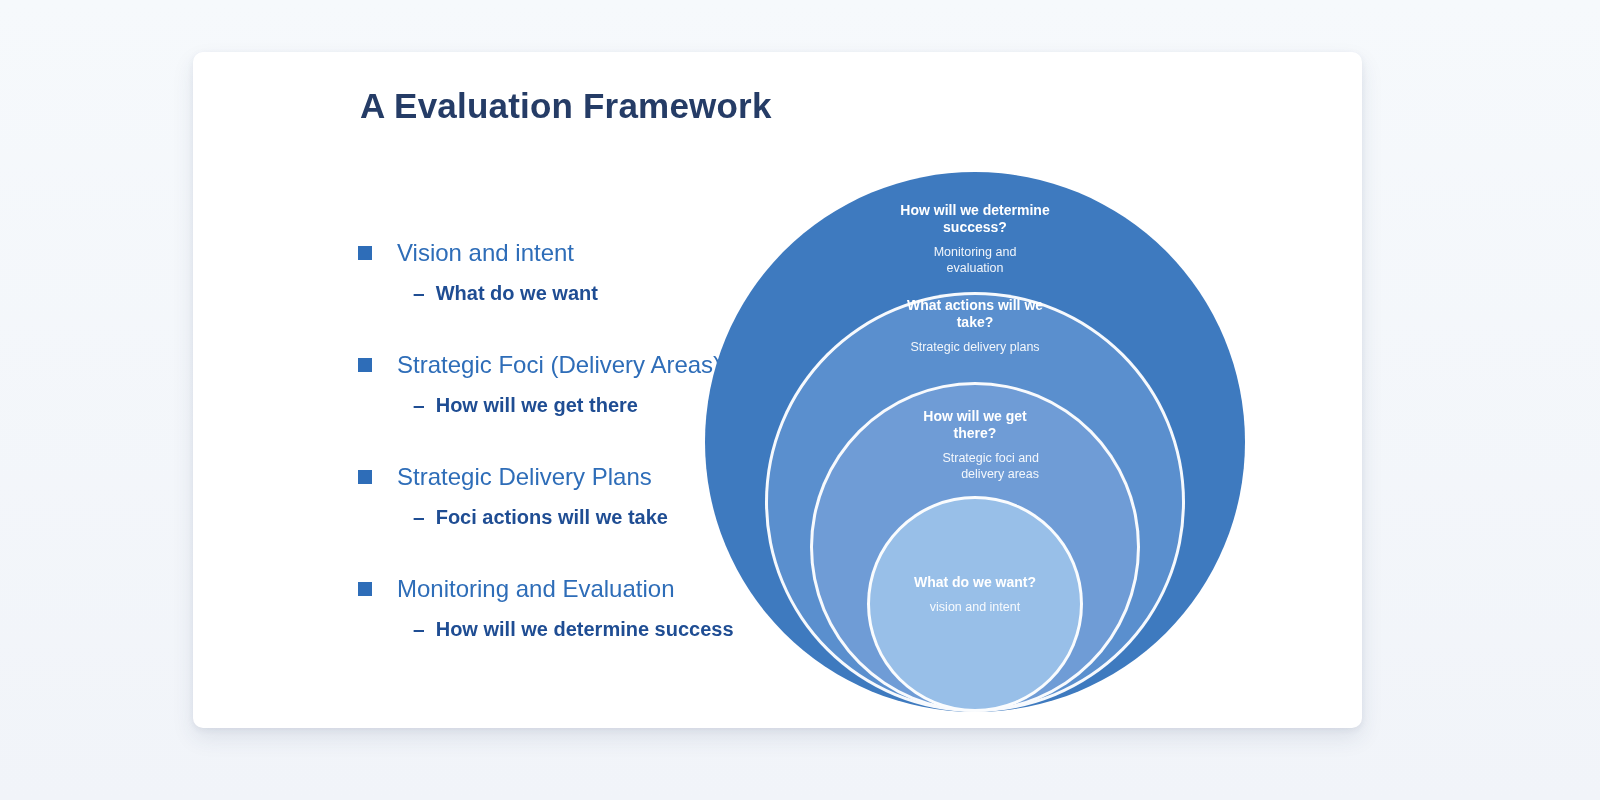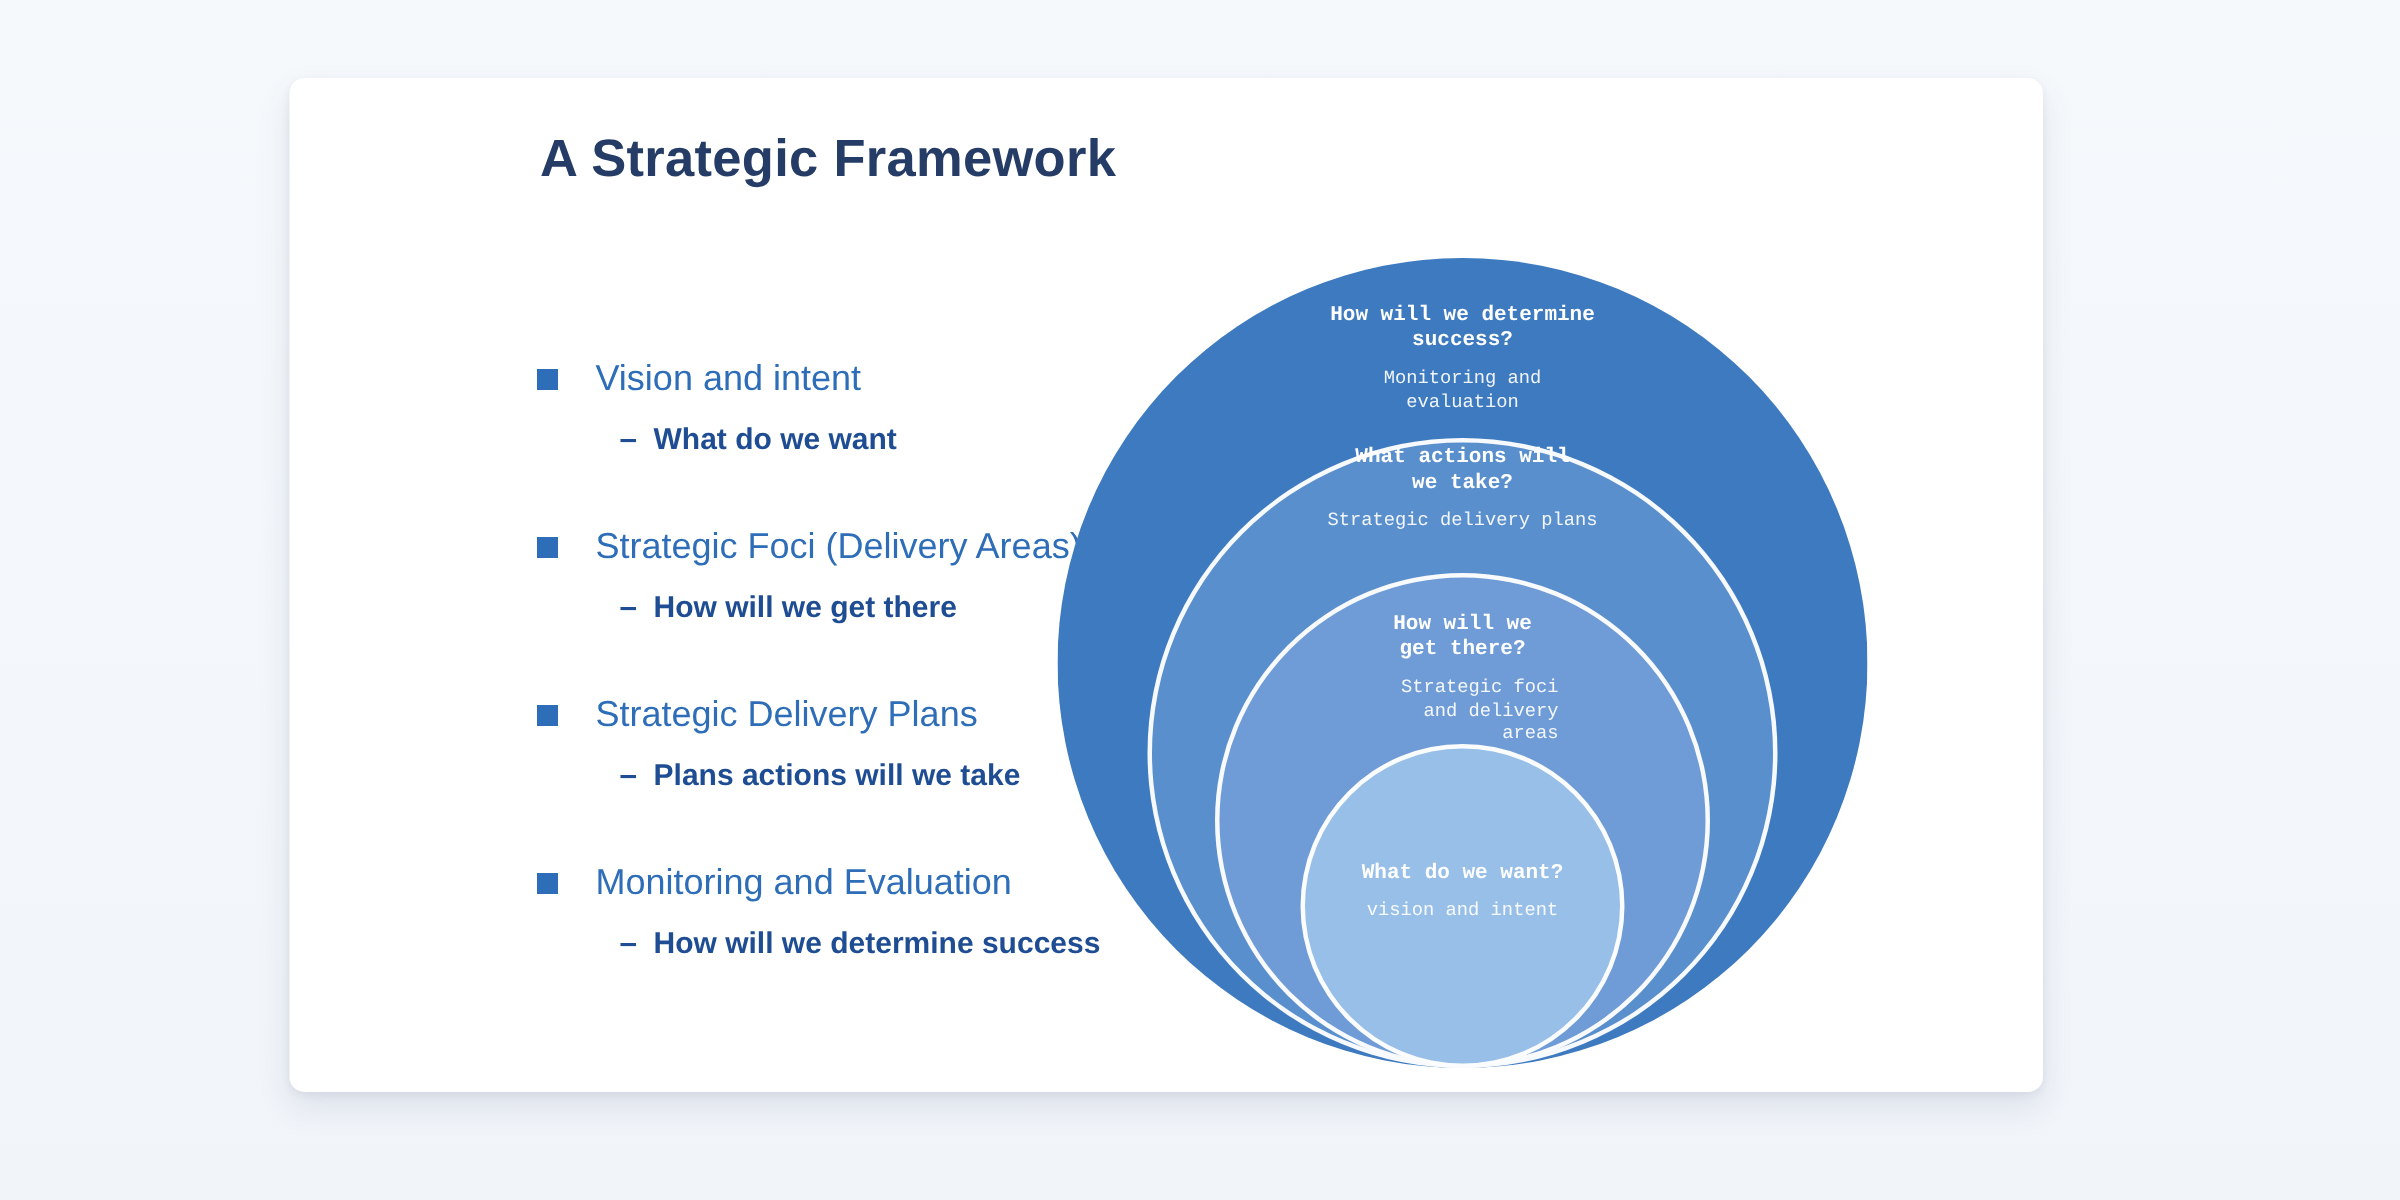--- a/index.html
+++ b/index.html
@@ -82,21 +82,20 @@
     font-weight: 700;
     color: #1f4d93;
   }
   
   .diagram {
     position: absolute;
     left: 512px;
     top: 120px;
     width: 540px;
     height: 540px;
-    font-family: Liberation Mono, monospace;
   }
   .ring-circle {
     position: absolute;
     border-radius: 50%;
     box-sizing: border-box;
     border: 3px solid rgba(255,255,255,0.95);
   }
   .c0 { left: 0;     top: 0;     width: 540px; height: 540px; border-color: rgba(255,255,255,0); }
   .c1 { left: 60px;  top: 120px; width: 420px; height: 420px; }
   .c2 { left: 105px; top: 210px; width: 330px; height: 330px; }
@@ -132,21 +131,21 @@
   .l2 .a { max-width: 128px; text-align: right; }
   .l3 .q { max-width: 200px; }
   .l3 .a { max-width: 200px; }
 </style>
 </head>
 <body>
 
 <div class="viewport">
   <div class="slide-card">
 
-    <h1 class="slide-title">A Strategic Framework</h1>
+    <h1 class="slide-title">A Evaluation Framework</h1>
 
     <div class="bullet-col">
 
       <div class="bullet-group">
         <div class="bullet-row">
           <span class="bullet-square"></span>
           <span class="bullet-label">Vision and intent</span>
         </div>
         <div class="sub-row">
           <span class="sub-dash">–</span>
@@ -165,21 +164,21 @@
         </div>
       </div>
 
       <div class="bullet-group">
         <div class="bullet-row">
           <span class="bullet-square"></span>
           <span class="bullet-label">Strategic Delivery Plans</span>
         </div>
         <div class="sub-row">
           <span class="sub-dash">–</span>
-          <span class="sub-label">Plans actions will we take</span>
+          <span class="sub-label">Foci actions will we take</span>
         </div>
       </div>
 
       <div class="bullet-group">
         <div class="bullet-row">
           <span class="bullet-square"></span>
           <span class="bullet-label">Monitoring and Evaluation</span>
         </div>
         <div class="sub-row">
           <span class="sub-dash">–</span>

